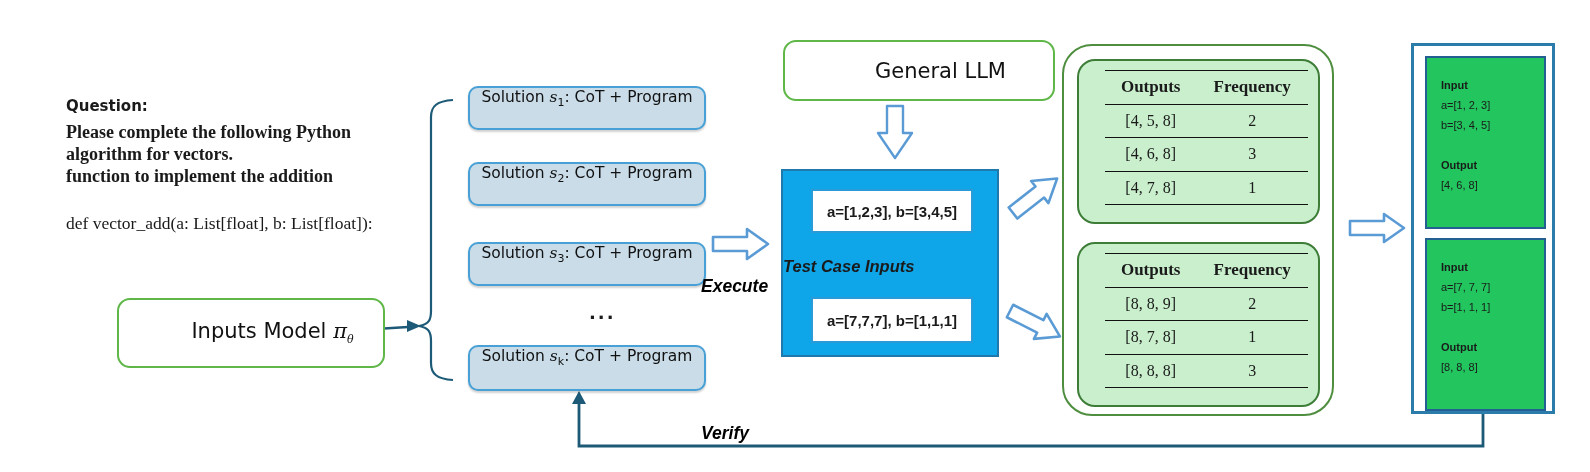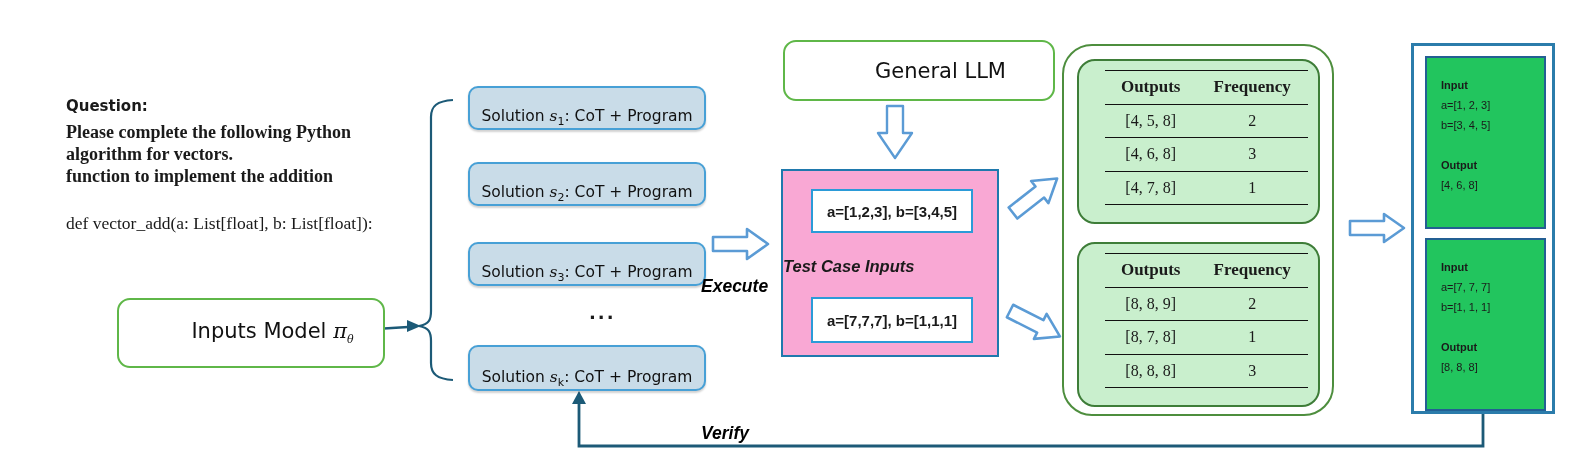--- a/index.html
+++ b/index.html
@@ -14,32 +14,32 @@
   .q-code{font-family:Liberation Serif, serif;font-size:17.5px;margin-top:26px;}
 
   
   .green-box{background:#ffffff;border:2.5px solid #5fb748;border-radius:13px;
              display:flex;align-items:center;justify-content:center;
              font-family:"DejaVu Sans",sans-serif;font-size:20px;color:#111;padding-left:43px;}
   .green-box i{font-family:"DejaVu Serif",serif;}
 
   
   .sol-box{background:#c9dce8;border:2px solid #47a0d6;border-radius:10px;
-           display:flex;align-items:flex-end;justify-content:center;
+           display:flex;align-items:flex-start;justify-content:center;
            font-family:"DejaVu Sans",sans-serif;font-size:15.5px;color:#111;
            box-shadow:0 1.5px 2px rgba(0,0,0,.18);}
   .sol-box i{font-family:"DejaVu Serif",serif;}
   sub{font-size:11px;}
 
   .dots{font-family:"DejaVu Sans",sans-serif;font-size:18px;font-weight:bold;letter-spacing:2px;}
 
   .flow-label{font-family:"Liberation Sans",sans-serif;font-weight:bold;font-style:italic;font-size:17.5px;color:#000;}
 
   
-  .test-box{background:#f9a8d4;border:2.5px solid #1f79ad;}
+  .test-box{background:#0ea5e9;border:2.5px solid #1f79ad;}
   .case-box{position:absolute;background:#ffffff;border:2.5px solid #2b9bd8;
             display:flex;align-items:center;justify-content:center;
             font-weight:bold;font-size:15px;}
   .test-title{position:absolute;width:100%;text-align:left;
               font-weight:bold;font-style:italic;font-size:16.5px;}
 
   
   .freq-container{background:#ffffff;border:2.5px solid #4e8e3e;border-radius:30px;}
   .freq-card{position:absolute;background:#c9efcd;border:2.5px solid #3e7d38;border-radius:18px;}
   .freq-table{position:absolute;left:26px;right:10px;top:9px;font-family:"Liberation Serif",serif;}

